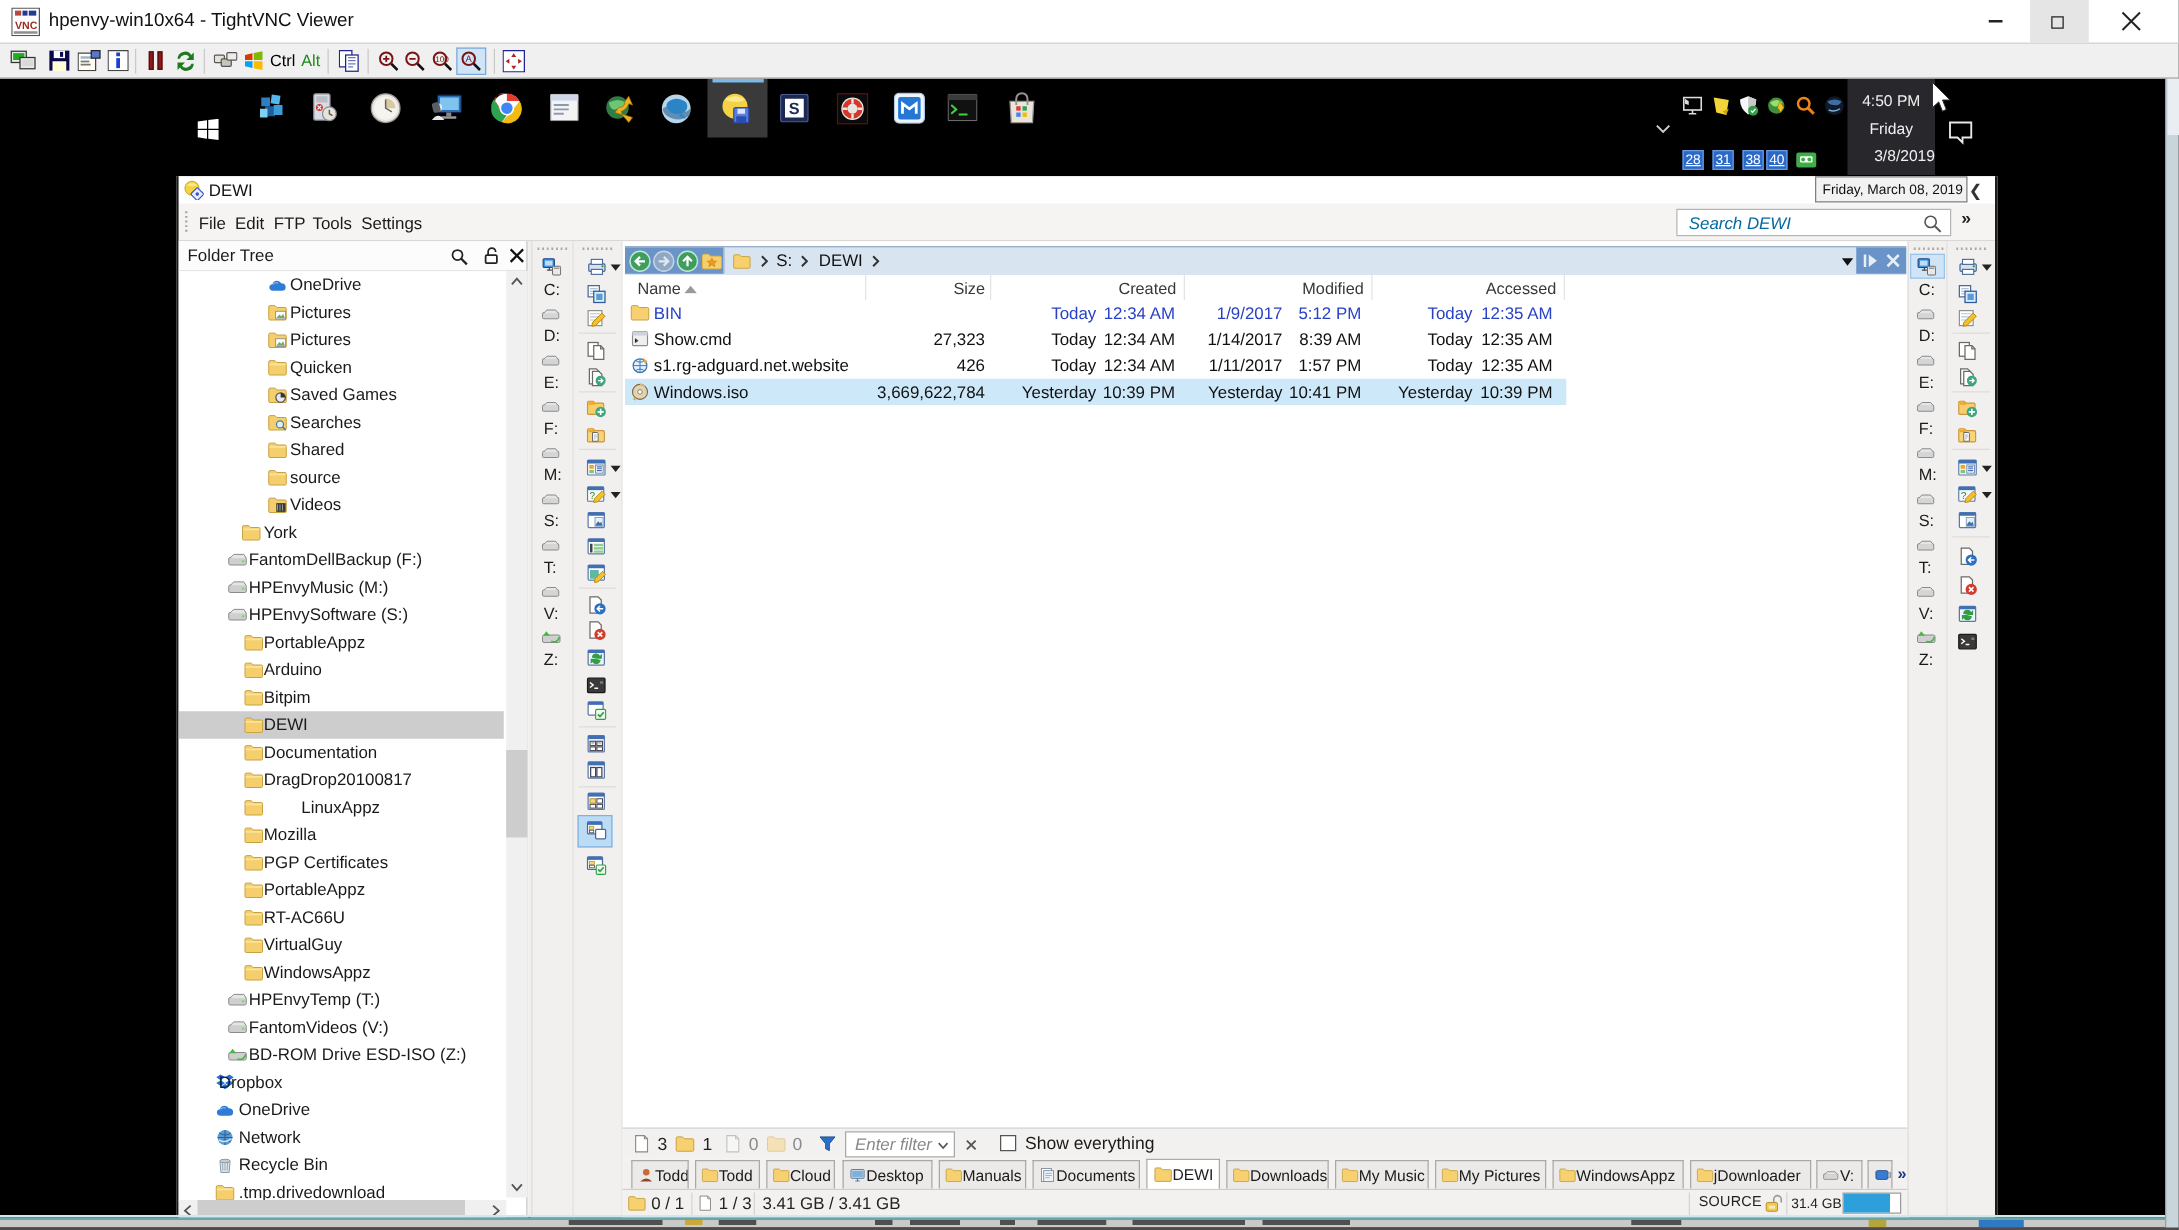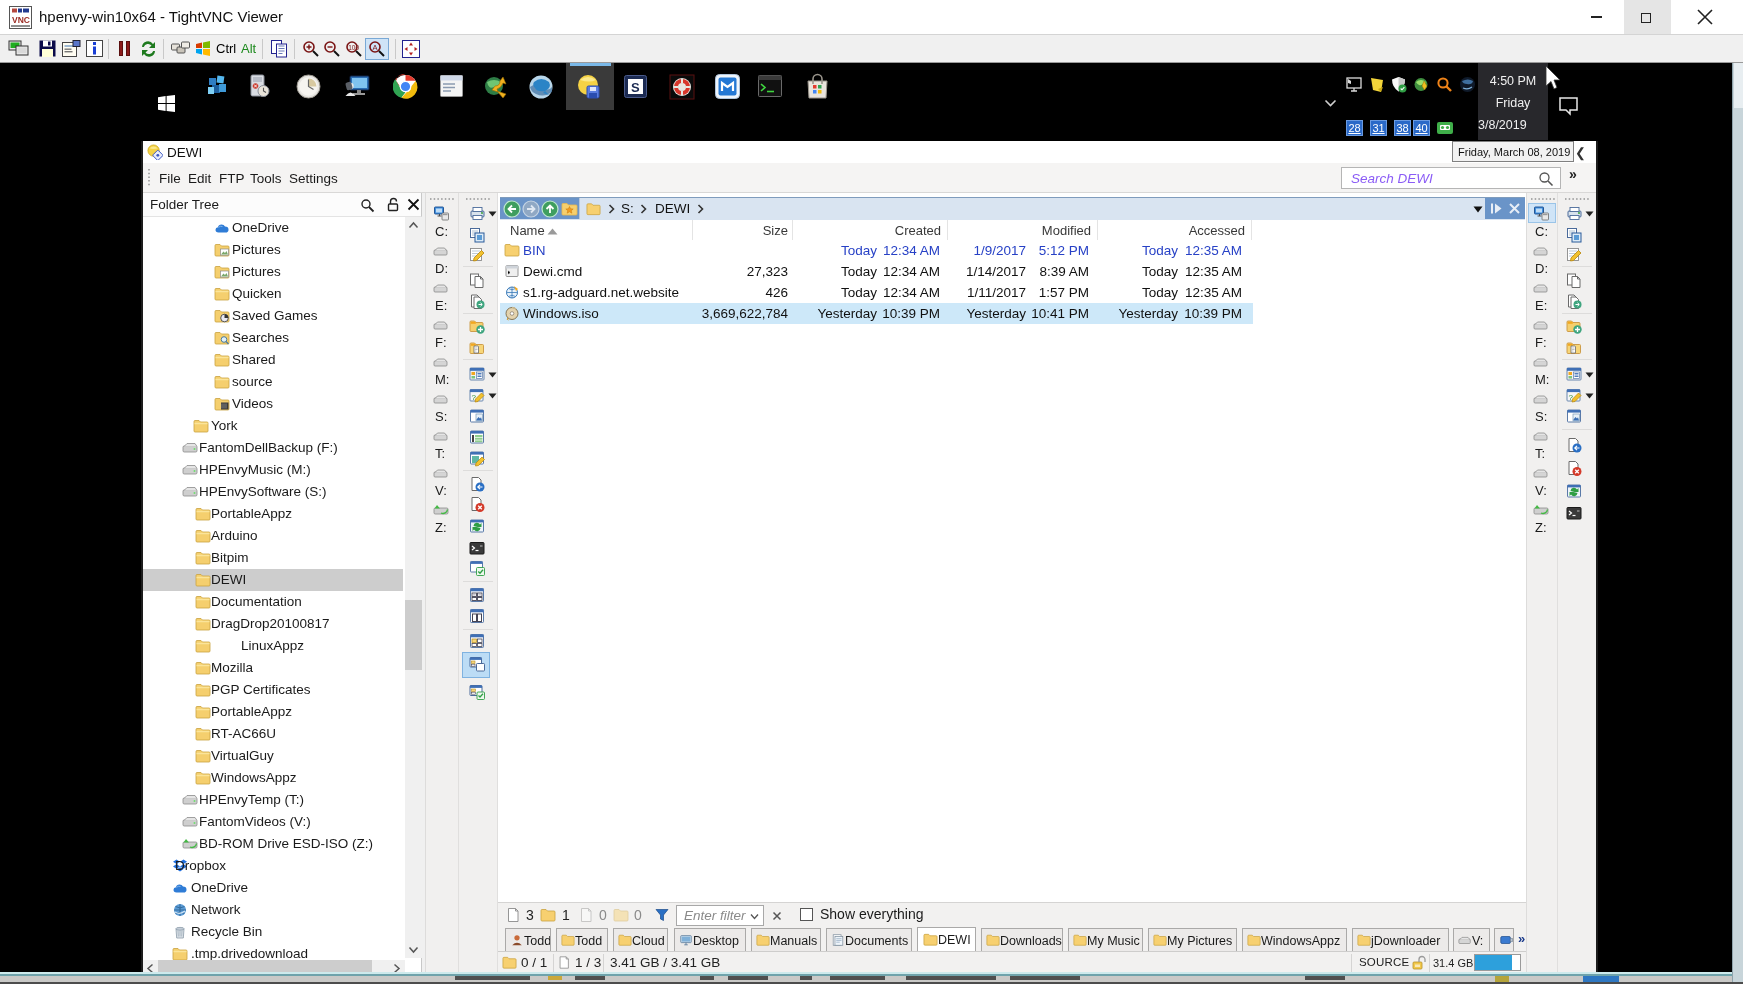--- a/index.html
+++ b/index.html
@@ -170,21 +170,21 @@
     <path d="M10.5 10.5 L15 15" stroke="#ef8318" stroke-width="2.4"></path>
   </svg>
   <svg class="abs" style="left:1459px;top:13px;" width="17" height="17" viewBox="0 0 17 17">
     <circle cx="8.5" cy="8.5" r="7.5" fill="#0f1a2a"></circle>
     <path d="M3 5 Q9 2 14 5 Q13 9 8 8 Q4 8 3 5Z" fill="#3f6f9f"></path>
     <path d="M4 12 Q9 14 13 11" stroke="#7fb0d8" stroke-width="1.2" fill="none"></path>
   </svg>
   <div class="abs" style="left:1478px;top:0;width:70px;height:77px;background:#28282c;"></div>
   <div class="abs" style="left:1478px;top:11px;width:70px;height:14px;font-size:12.5px;color:#f0f0f0;text-align:center;">4:50 PM</div>
   <div class="abs" style="left:1478px;top:33px;width:70px;height:14px;font-size:12.5px;color:#f0f0f0;text-align:center;">Friday</div>
-  <div class="abs" style="left:1478px;top:55px;width:70px;height:14px;font-size:12.5px;color:#f0f0f0;text-align:left;">3/8/2019</div>
+  <div class="abs" style="left:1478px;top:55px;width:70px;height:14px;font-size:12.5px;color:#f0f0f0;text-align:right;">3/8/2019</div>
   <div class="abs" style="left:1346px;top:57px;width:17px;height:16px;background:#2a69c8;border:1px solid #6a9ae0;color:#fff;font-size:11px;text-align:center;line-height:15px;text-decoration:underline;">28</div>
   <div class="abs" style="left:1370px;top:57px;width:17px;height:16px;background:#2a69c8;border:1px solid #6a9ae0;color:#fff;font-size:11px;text-align:center;line-height:15px;text-decoration:underline;">31</div>
   <div class="abs" style="left:1394px;top:57px;width:17px;height:16px;background:#2a69c8;border:1px solid #6a9ae0;color:#fff;font-size:11px;text-align:center;line-height:15px;text-decoration:underline;">38</div>
   <div class="abs" style="left:1413px;top:57px;width:17px;height:16px;background:#2a69c8;border:1px solid #6a9ae0;color:#fff;font-size:11px;text-align:center;line-height:15px;text-decoration:underline;">40</div>
   <svg class="abs" style="left:1436px;top:57px;" width="18" height="16" viewBox="0 0 18 16">
     <rect x="1" y="2" width="16" height="12" rx="2" fill="#3fae49"></rect>
     <rect x="4" y="5" width="10" height="5" rx="1" fill="#fff"></rect>
       <circle cx="6.5" cy="7.5" r="1.6" fill="#3fae49"></circle>
       <circle cx="11.5" cy="7.5" r="1.6" fill="#3fae49"></circle>
   </svg>
@@ -562,21 +562,21 @@
   <div id="appmenu">
     <svg class="abs" style="left:4px;top:5px;" width="4" height="20" viewBox="0 0 4 20">
         <path d="M2 1 v18" stroke="#aaa" stroke-width="2" stroke-dasharray="1.5 2.2"></path>
       </svg>
     <div class="mi" style="left:16px;">File</div>
     <div class="mi" style="left:45px;">Edit</div>
     <div class="mi" style="left:76px;">FTP</div>
     <div class="mi" style="left:107px;">Tools</div>
     <div class="mi" style="left:146px;">Settings</div>
     <div class="abs" style="left:1198px;top:4px;width:220px;height:22px;background:#fff;border:1px solid #b5b5b5;">
-      <span style="position:absolute;left:9px;top:3px;font-size:13.5px;font-style:italic;color:#8b5cf6;">Search DEWI</span>
+      <span style="position:absolute;left:9px;top:3px;font-size:13.5px;font-style:italic;color:#0369a1;">Search DEWI</span>
       <svg class="abs" style="left:196px;top:3px;" width="16" height="16" viewBox="0 0 16 16">
           <circle cx="6.5" cy="6.5" r="4.5" fill="none" stroke="#555" stroke-width="1.3"></circle>
           <path d="M10 10 L14.5 14.5" stroke="#555" stroke-width="1.6"></path>
         </svg>
     </div>
     <div class="abs" style="left:1426px;top:3px;font-size:14px;font-weight:bold;color:#222;">»</div>
   </div>
   <div id="treewrap"></div>
   <div id="treehdr">
     <div class="abs" style="left:7px;top:4px;font-size:13.5px;color:#1a1a1a;">Folder Tree</div>
@@ -1014,21 +1014,21 @@
         <span class="fr" style="left:340px;width:100px;">12:34 AM</span>
         <span class="fr" style="left:426px;width:100px;">1/9/2017</span>
         <span class="fr" style="left:489px;width:100px;">5:12 PM</span>
         <span class="fr" style="left:578px;width:100px;">Today</span>
         <span class="fr" style="left:642px;width:100px;">12:35 AM</span>
       </div>
 <div class="frow" style="top:68px;color:#111;">
         <svg class="abs" style="left:4px;top:2px;" width="16" height="16" viewBox="0 0 16 16">
           <use href="#cmdicon"></use>
         </svg>
-        <span class="abs" style="left:23px;top:3px;">Dewi.cmd</span>
+        <span class="abs" style="left:23px;top:3px;">Show.cmd</span>
         <span class="fr" style="left:168px;width:120px;">27,323</span>
         <span class="fr" style="left:277px;width:100px;">Today</span>
         <span class="fr" style="left:340px;width:100px;">12:34 AM</span>
         <span class="fr" style="left:426px;width:100px;">1/14/2017</span>
         <span class="fr" style="left:489px;width:100px;">8:39 AM</span>
         <span class="fr" style="left:578px;width:100px;">Today</span>
         <span class="fr" style="left:642px;width:100px;">12:35 AM</span>
       </div>
 <div class="frow" style="top:89px;color:#111;">
         <svg class="abs" style="left:4px;top:2px;" width="16" height="16" viewBox="0 0 16 16">

